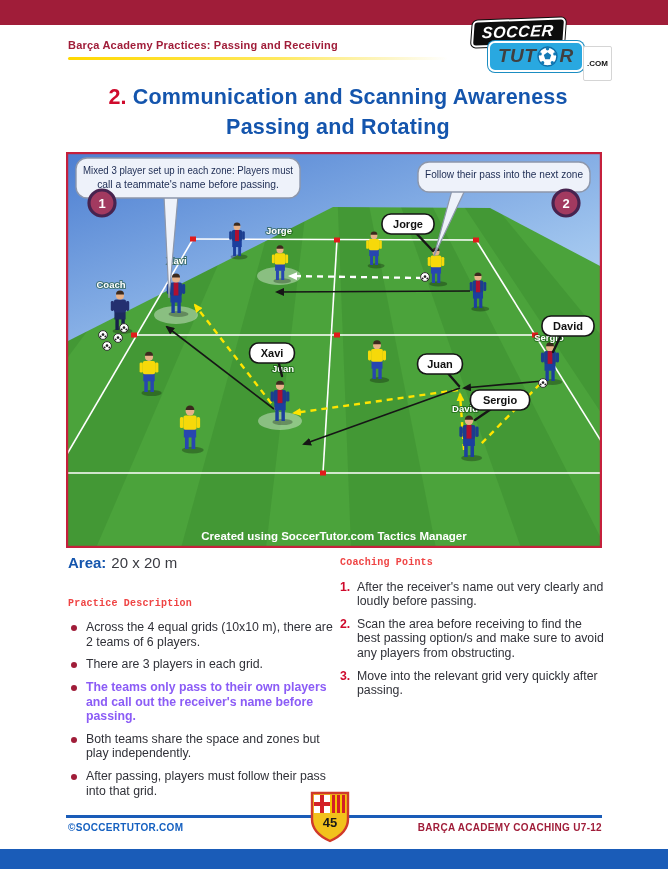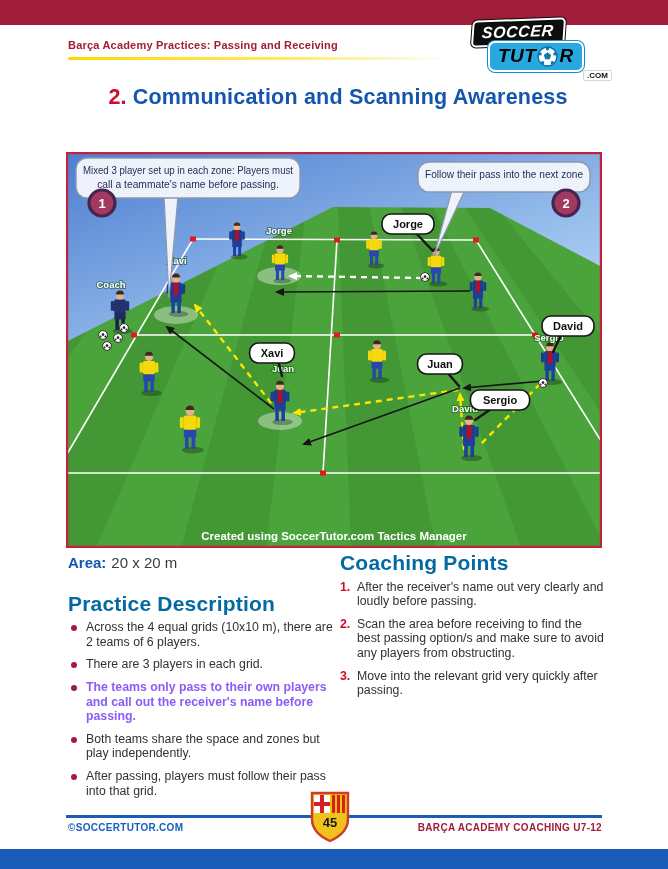--- a/index.html
+++ b/index.html
@@ -12,39 +12,39 @@
 
   .breadcrumb{position:absolute;left:68px;top:39px;font-size:11px;font-weight:bold;color:#a01d39;letter-spacing:.2px;}
   .yellowline{position:absolute;left:68px;top:57px;width:380px;height:3px;
     background:linear-gradient(to right,#ffd800,#ffe95e 55%,#fdf6c8 85%,rgba(255,255,255,0));border-radius:2px;}
 
   
   .logo{position:absolute;left:466px;top:17px;width:138px;height:60px;}
   .logo .soccer{position:absolute;left:6px;top:2px;background:#0d0d0d;color:#fff;
     font-style:italic;font-weight:bold;font-size:16px;padding:2px 10px 3px 8px;border-radius:5px;
     border:2px solid #fff;box-shadow:0 0 0 1px #0d0d0d;transform:skewX(-6deg) rotate(-2deg);letter-spacing:.5px;}
-  .logo .tutor{position:absolute;left:22px;top:24px;background:#29a8e0;color:#000000;
+  .logo .tutor{position:absolute;left:22px;top:24px;background:#29a8e0;color:#404040;
     font-style:italic;font-weight:bold;font-size:19px;padding:2px 8px 3px 8px;border-radius:7px;
     border:2px solid #fff;box-shadow:0 0 0 1px #1b8dc2;display:flex;align-items:center;letter-spacing:.5px;}
   .logo .ball{width:21px;height:21px;margin:0 1px;}
   .logo .com{position:absolute;right:-8px;bottom:-4px;background:#fff;color:#111;
-    font-weight:bold;font-size:8px;padding:0 3px;border-radius:2px;border:1px solid #d5d5d5;}
+    font-weight:bold;font-size:8px;padding:12px 3px;border-radius:2px;border:1px solid #d5d5d5;}
 
   .title{position:absolute;left:68px;top:82px;width:540px;font-weight:bold;font-size:21.5px;line-height:30px;color:#1455ad;letter-spacing:.2px;text-align:center;}
   .title .num{color:#cf0a2c;margin-right:6px;}
 
   .diagram{position:absolute;left:66px;top:152px;width:536px;height:396px;}
 
   .col{position:absolute;top:556px;font-size:12.3px;line-height:14.6px;color:#303138;}
   .col-left{left:68px;width:268px;}
   .col-right{left:340px;width:264px;}
   .arealine{font-size:15px;margin-bottom:26px;}
   .arealine .lbl{color:#1455ad;font-weight:bold;margin-right:5px;}
   .arealine .val{color:#3a3b42;}
-  .sechead{color:#0369a1;font-weight:bold;font-size:21px;margin:0 0 9px 0;letter-spacing:.2px;}
+  .sechead{color:#ef4444;font-weight:bold;font-size:10px;margin:0 0 9px 0;letter-spacing:.2px;font-family:Liberation Mono, monospace;}
   .blist .item{display:flex;margin-bottom:8px;}
   .blist .dot{flex:0 0 auto;width:6px;height:6px;border-radius:50%;background:#a01d39;margin:5px 9px 0 3px;}
   .blist .txt.bold{font-weight:bold;color:#8b5cf6;}
   .nlist .item{display:flex;margin-bottom:8px;}
   .nlist .num{flex:0 0 auto;width:17px;font-weight:bold;color:#cf0a2c;}
 
   .footline{position:absolute;left:66px;top:815px;width:536px;height:3px;background:#1a5cb8;}
   .crest{position:absolute;left:310px;top:791px;width:40px;height:52px;}
   .foot-left{position:absolute;left:68px;top:822px;font-size:10px;font-weight:bold;color:#1560c0;letter-spacing:.3px;}
   .foot-right{position:absolute;right:66px;top:822px;font-size:10px;font-weight:bold;color:#a01d39;letter-spacing:.3px;}
@@ -71,20 +71,21 @@
           <circle cx="5.4" cy="16" r="1.6" fill="#1279b5"></circle>
         <circle cx="3" cy="7.5" r="1.6" fill="#1279b5"></circle>
       </svg>
       <span>R</span>
     </div>
     <div class="com">.COM</div>
   </div>
 
   <div class="title">
     <div><span class="num">2.</span><span>Communication and Scanning Awareness</span></div>
+    <div>Passing and Rotating</div>
   </div>
 
   <div class="diagram">
     <svg id="field" width="536" height="396" viewBox="0 0 536 396">
         <defs>
           <linearGradient id="sky" x1="0" y1="0" x2="0.45" y2="1">
             <stop offset="0" stop-color="#4c7ed1"></stop>
             <stop offset="0.55" stop-color="#9fc4ee"></stop>
             <stop offset="1" stop-color="#e0edfb"></stop>
           </linearGradient>

